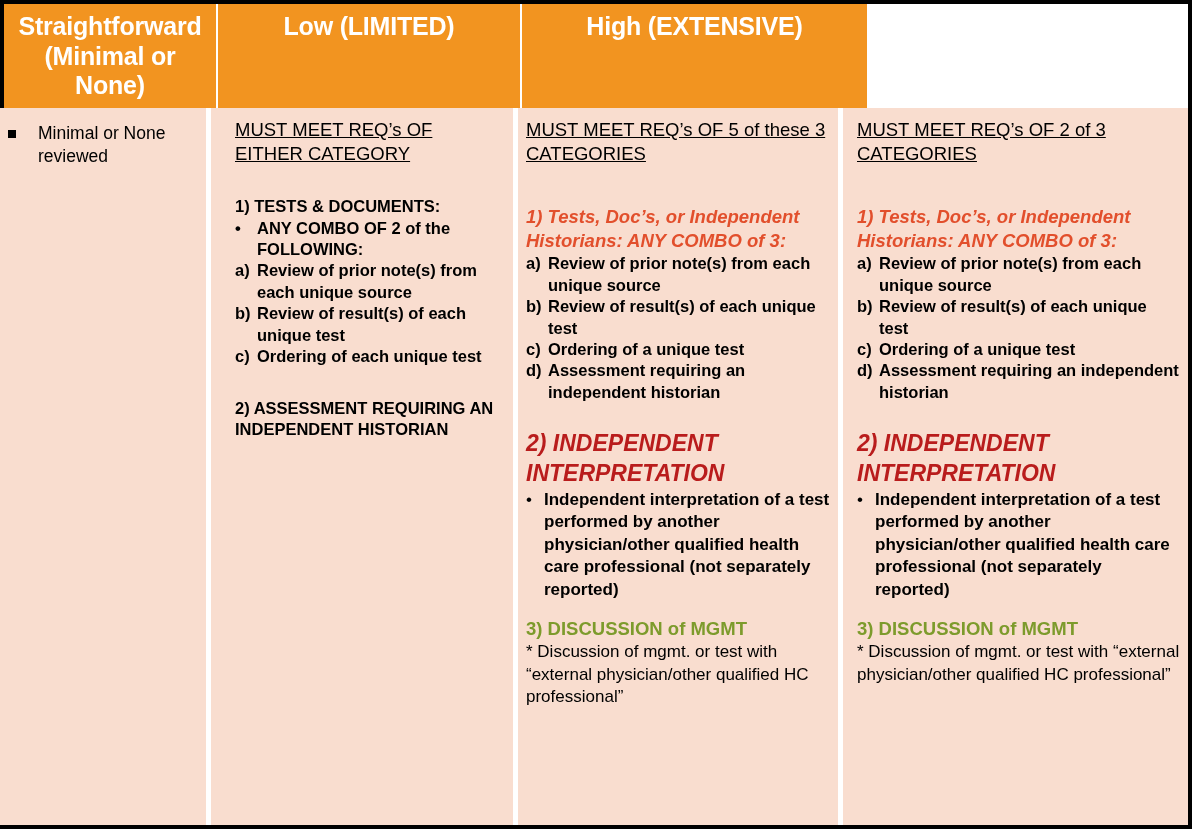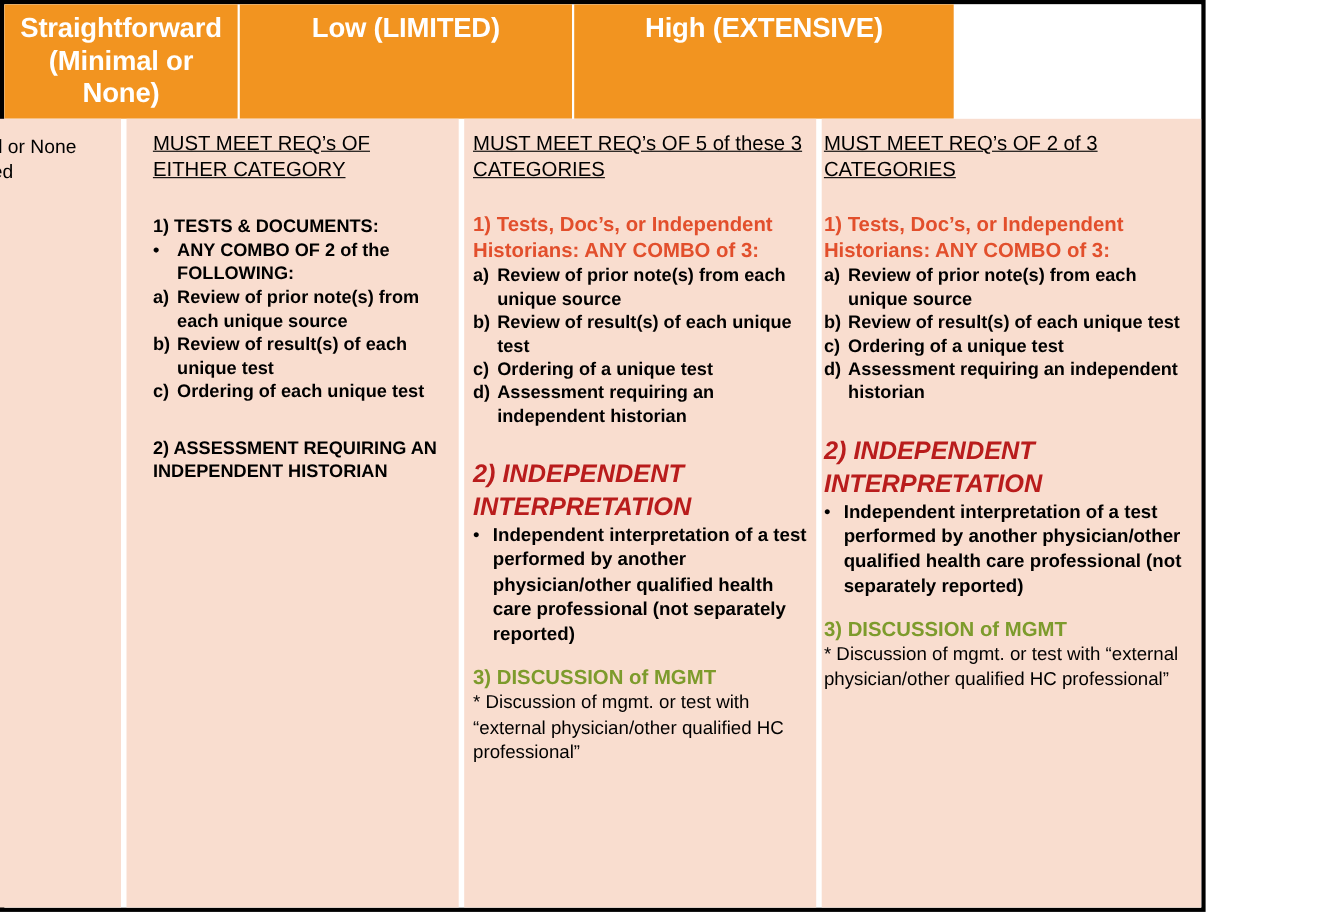--- a/index.html
+++ b/index.html
@@ -11,21 +11,21 @@
   body {
     width: 1200px;
     height: 829px;
     font-family: "Liberation Sans", sans-serif;
     overflow: hidden;
   }
 
   
   .table-frame {
     position: relative;
-    width: 1096px;
+    width: 1192px;
     height: 829px;
     border-top: 4px solid #000000;
     border-bottom: 4px solid #000000;
     border-left: 4px solid #000000;
     border-right: 4px solid #000000;
     background: #ffffff;
     display: flex;
     flex-direction: column;
   }
 
@@ -85,23 +85,25 @@
     font-weight: normal;
     display: block;
   }
   .spacer-sm { height: 16px; }
   .spacer-md { height: 26px; }
   .spacer-lg { height: 30px; }
 
   .cat-orange {
     color: #E24F2C;
     font-weight: bold;
+    font-style: italic;
     font-size: 18.5px;
     line-height: 1.30;
     display: block;
+    margin-top: 13px;
   }
   .cat-blue {
     color: #b91c1c;
     font-weight: bold;
     font-style: italic;
     font-size: 23px;
     line-height: 1.30;
     display: block;
   }
   .cat-green {
@@ -171,21 +173,21 @@
     margin-top: 8px;
     margin-right: 22px;
   }
   .c1-item .txt {
     flex: 1 1 auto;
     max-width: 140px;
   }
 
   .col2-body { padding-left: 24px; }
   .col3-body { padding-left: 8px; }
-  .col4-body { padding-left: 2px; }
+  .col4-body { padding-left: 14px; }
 </style>
 </head>
 <body>
 
 <div class="table-frame">
 
   <div class="header-row">
     <div class="header-cell col1">Straightforward (Minimal or None)</div>
     <div class="header-cell col2 sep">Low (LIMITED)</div>
     <div class="header-cell col4 sep">High (EXTENSIVE)</div>

